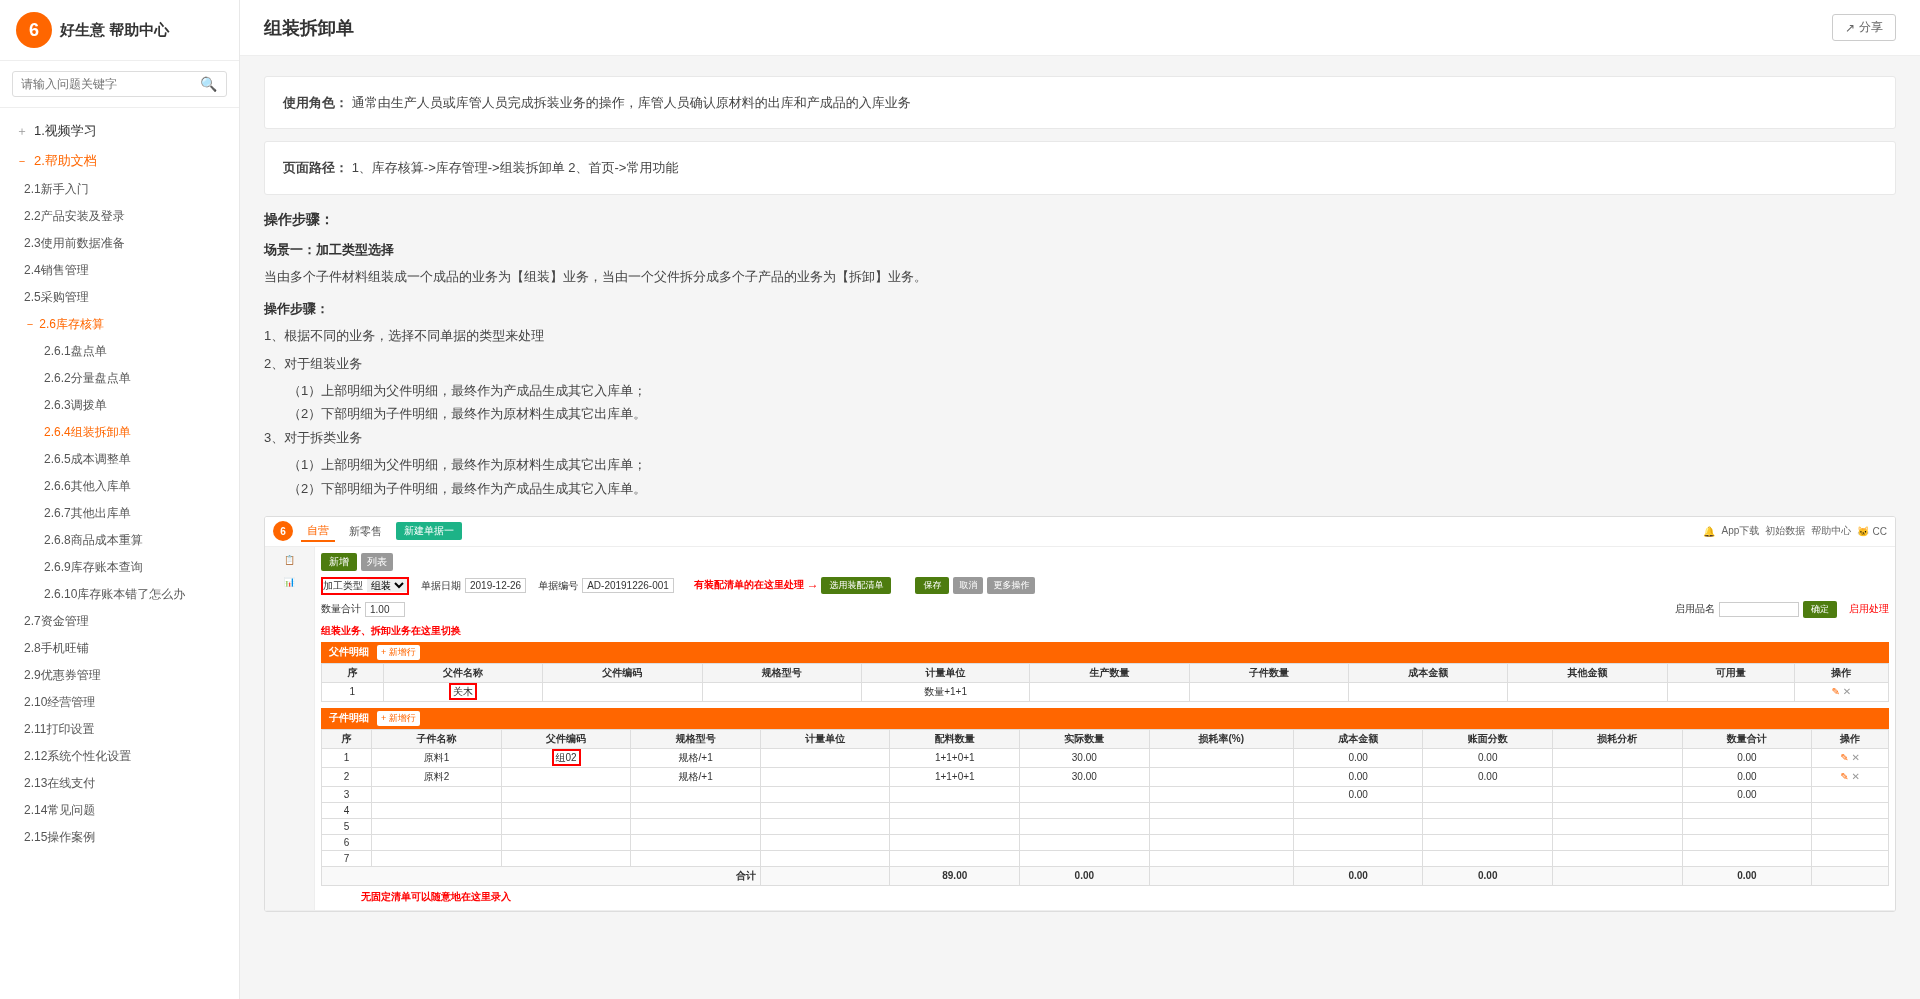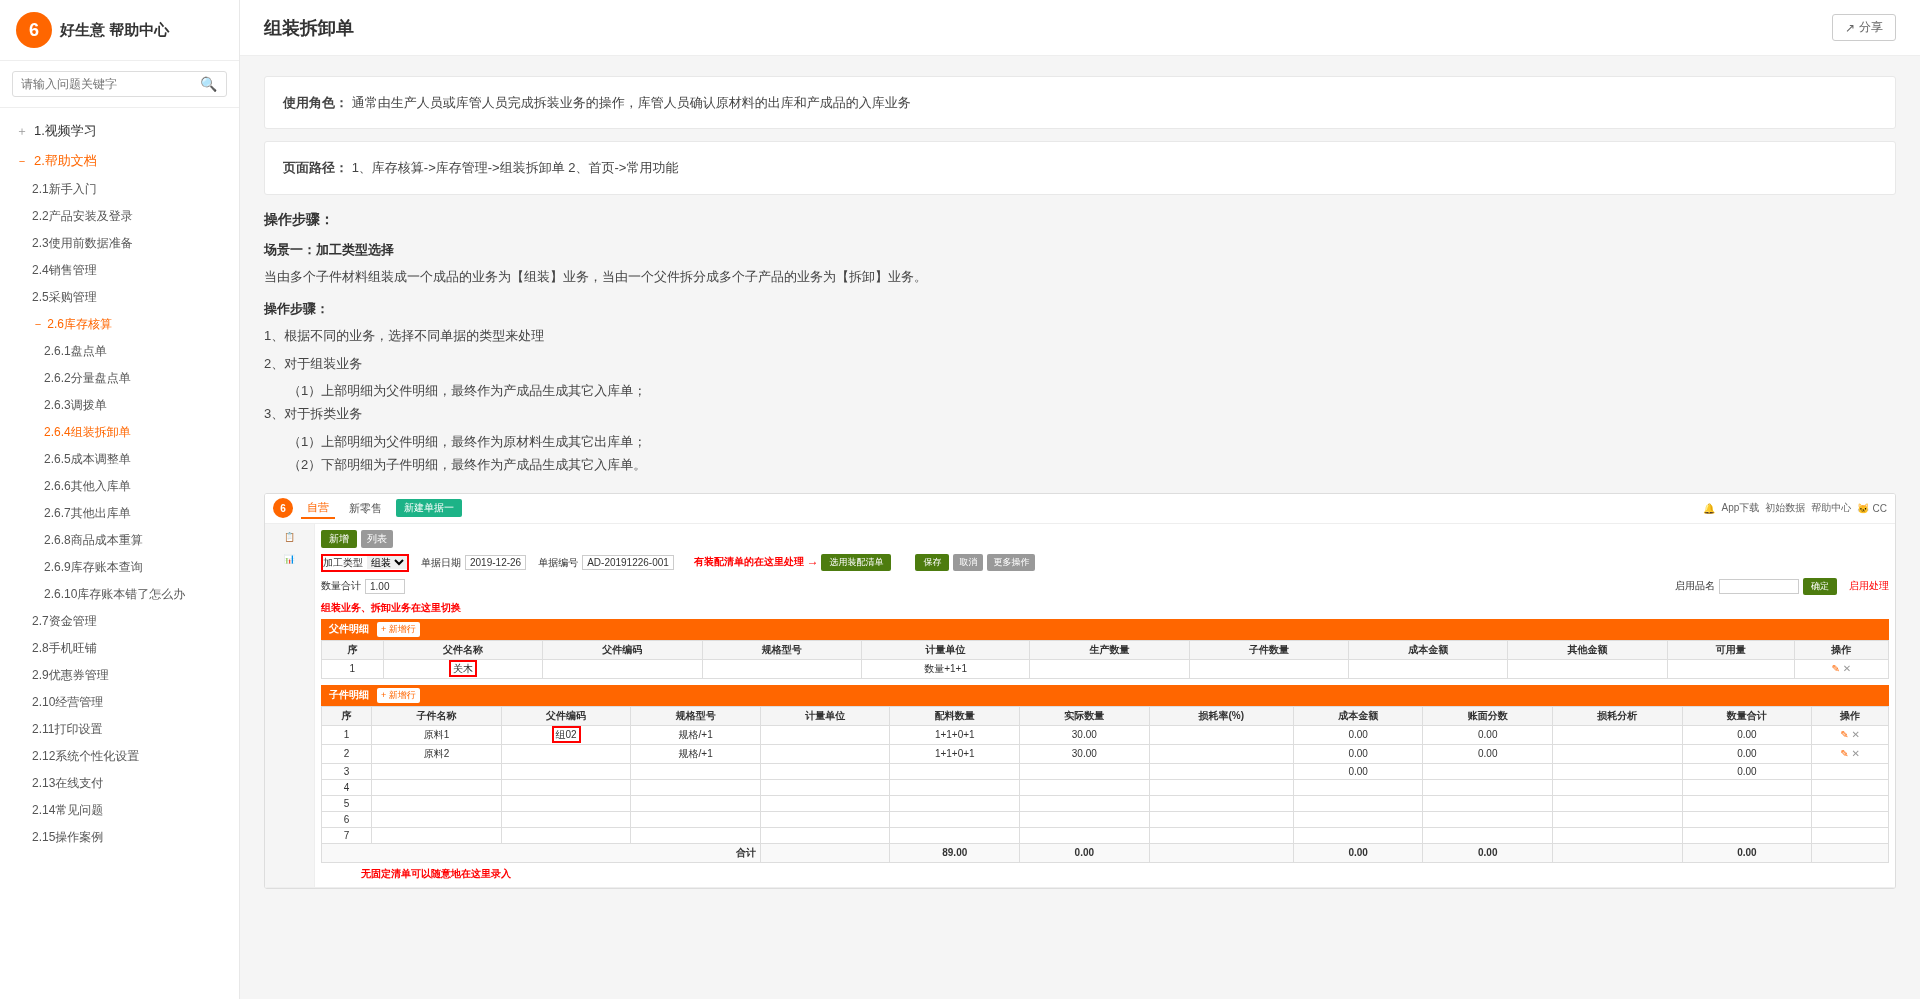--- a/index.html
+++ b/index.html
@@ -58,21 +58,21 @@
       font-size: 13px;
       cursor: pointer;
       color: #333;
       display: flex; align-items: center; gap: 6px;
     }
     .nav-section.active { color: #f60; }
     .nav-section .plus { color: #999; font-size: 12px; }
     .nav-section .minus { color: #f60; font-size: 12px; }
 
     .nav-sub-item {
-      padding: 5px 16px 5px 32px;
+      padding: 5px 16px 5px 24px;
       font-size: 12px;
       color: #555;
       cursor: pointer;
     }
     .nav-sub-item.active { color: #f60; }
 
     .nav-sub-sub-item {
       padding: 5px 16px 5px 44px;
       font-size: 12px;
       color: #555;
@@ -330,20 +330,21 @@
     <div class="sub-heading">场景一：加工类型选择</div>
 
     <p class="step-text">当由多个子件材料组装成一个成品的业务为【组装】业务，当由一个父件拆分成多个子产品的业务为【拆卸】业务。</p>
 
     <div class="sub-heading">操作步骤：</div>
 
     <p class="step-text">1、根据不同的业务，选择不同单据的类型来处理</p>
     <p class="step-text">2、对于组装业务</p>
     <div class="step-indent">
       <p>（1）上部明细为父件明细，最终作为产成品生成其它入库单；</p>
+      <p>（2）下部明细为子件明细，最终作为原材料生成其它出库单。</p>
     </div>
     <p class="step-text">3、对于拆类业务</p>
     <div class="step-indent">
       <p>（1）上部明细为父件明细，最终作为原材料生成其它出库单；</p>
       <p>（2）下部明细为子件明细，最终作为产成品生成其它入库单。</p>
     </div>
 
     <div class="screenshot-container">
       <div class="sim-screen" style="position:relative;">
 

